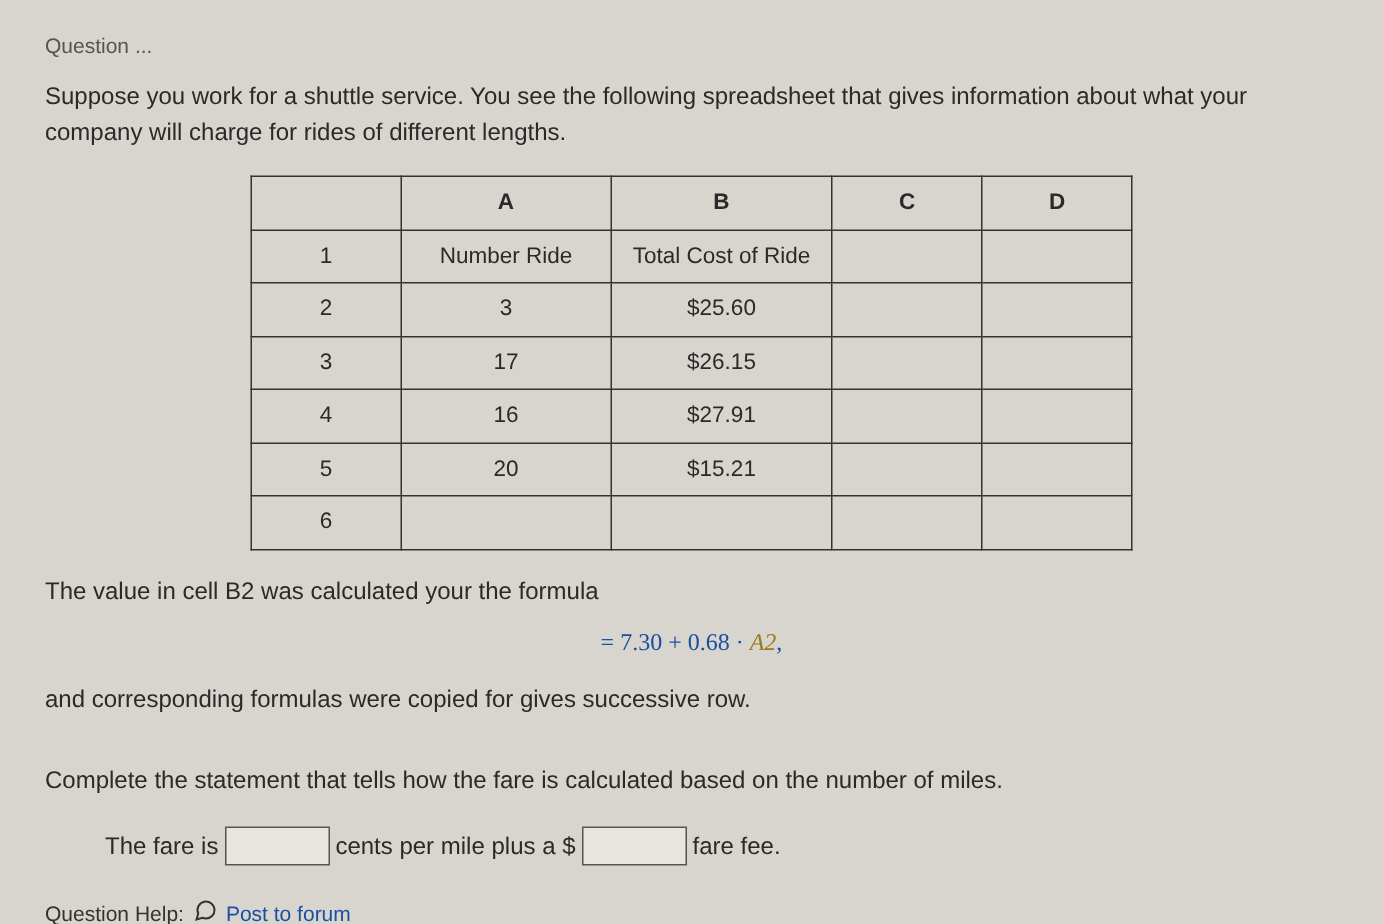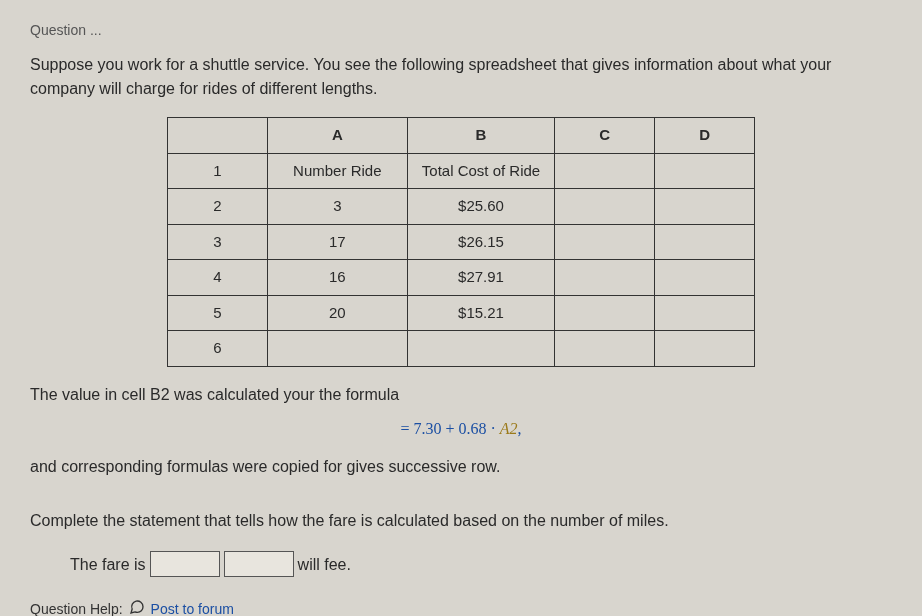--- a/index.html
+++ b/index.html
@@ -146,22 +146,23 @@
   <span class="blue">= </span><span class="blue">7.30</span><span class="blue"> + </span><span class="blue">0.68</span><span class="blue"> · </span><span class="gold">A2</span><span class="blue">,</span>
 </div>
 
 <p>and corresponding formulas were copied for gives successive row.</p>
 
 <p class="completion">Complete the statement that tells how the fare is calculated based on the number of miles.</p>
 
 <div class="fill-row">
   <span>The fare is</span>
   <input class="blank" type="text" style="">
+  <span>cents per mile plus a $</span>
   <input class="blank" type="text" style="">
-  <span>will fee.</span>
+  <span>fare fee.</span>
 </div>
 
 <div class="qhelp">
   <span>Question Help:</span>
   <span class="chat-icon">
     <svg viewBox="0 0 24 24" fill="none" stroke="#333" stroke-width="2">
       <path d="M21 11.5a8.38 8.38 0 0 1-8.5 8.5 8.5 8.5 0 0 1-3.5-.74L3 21l1.74-6A8.5 8.5 0 1 1 21 11.5z"></path>
     </svg>
   </span>
   <a href="#" style="color:#1b4fa3; text-decoration:none;">Post to forum</a>

